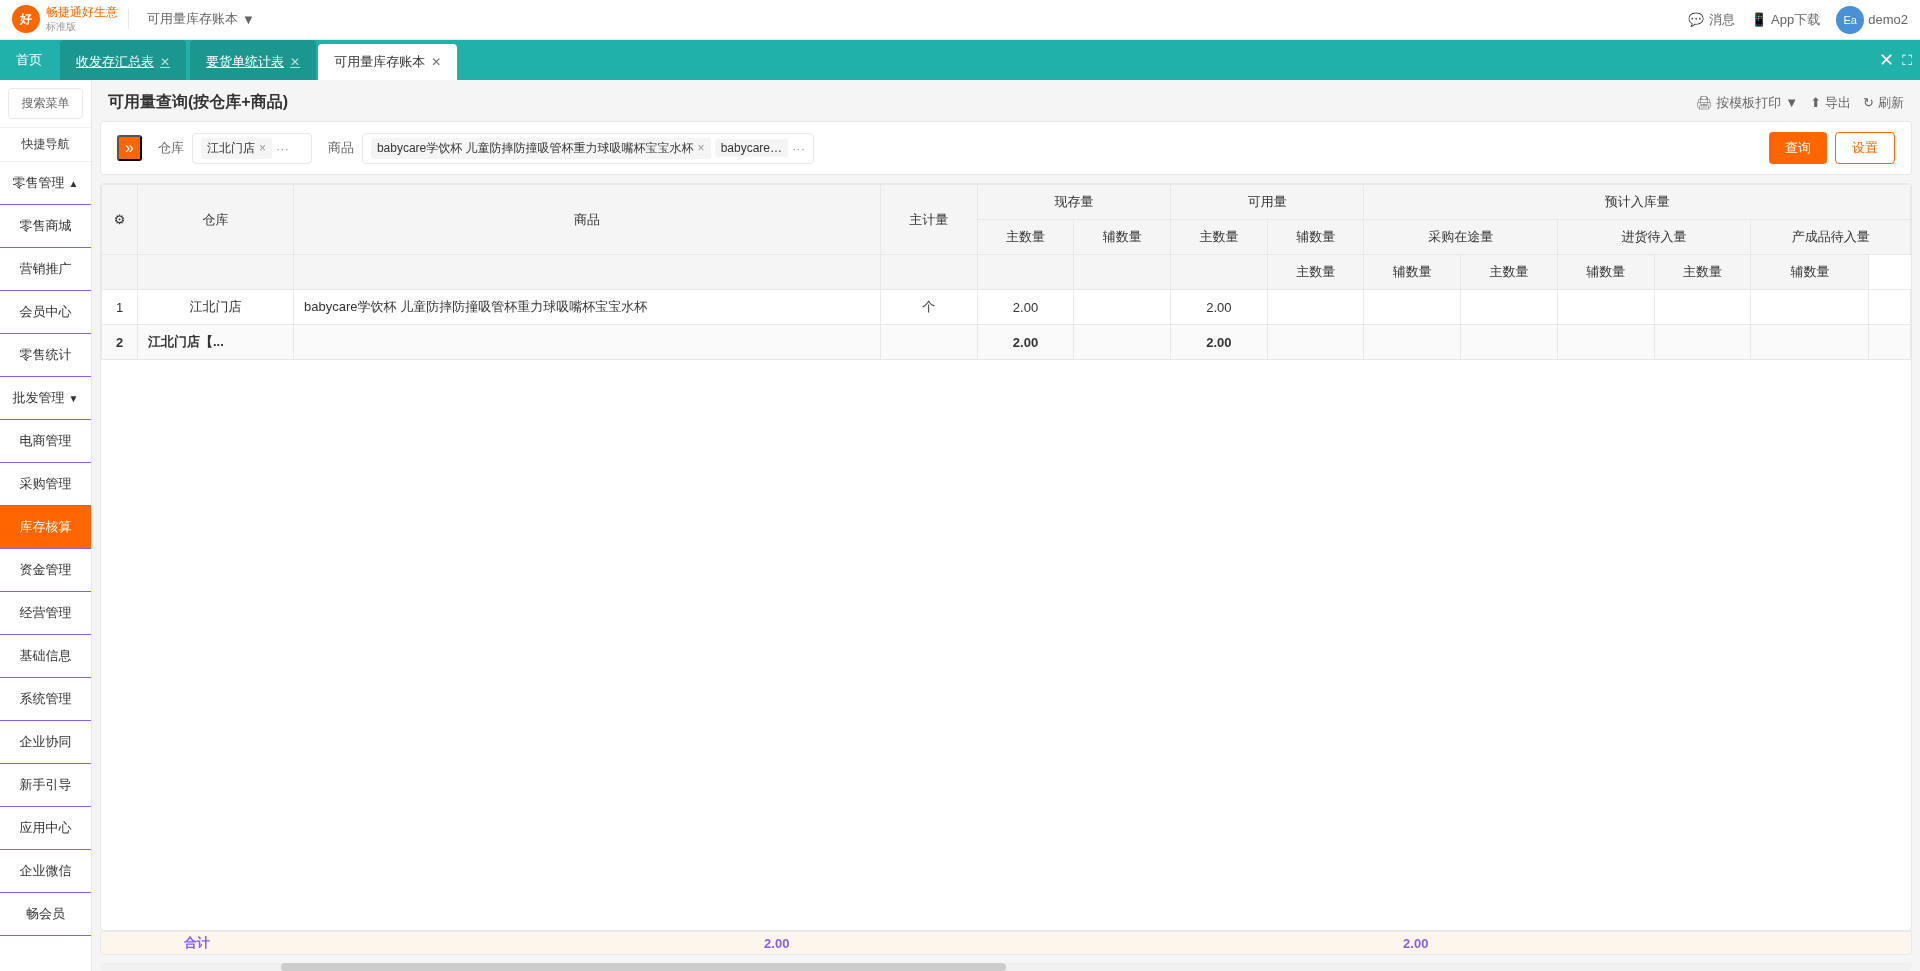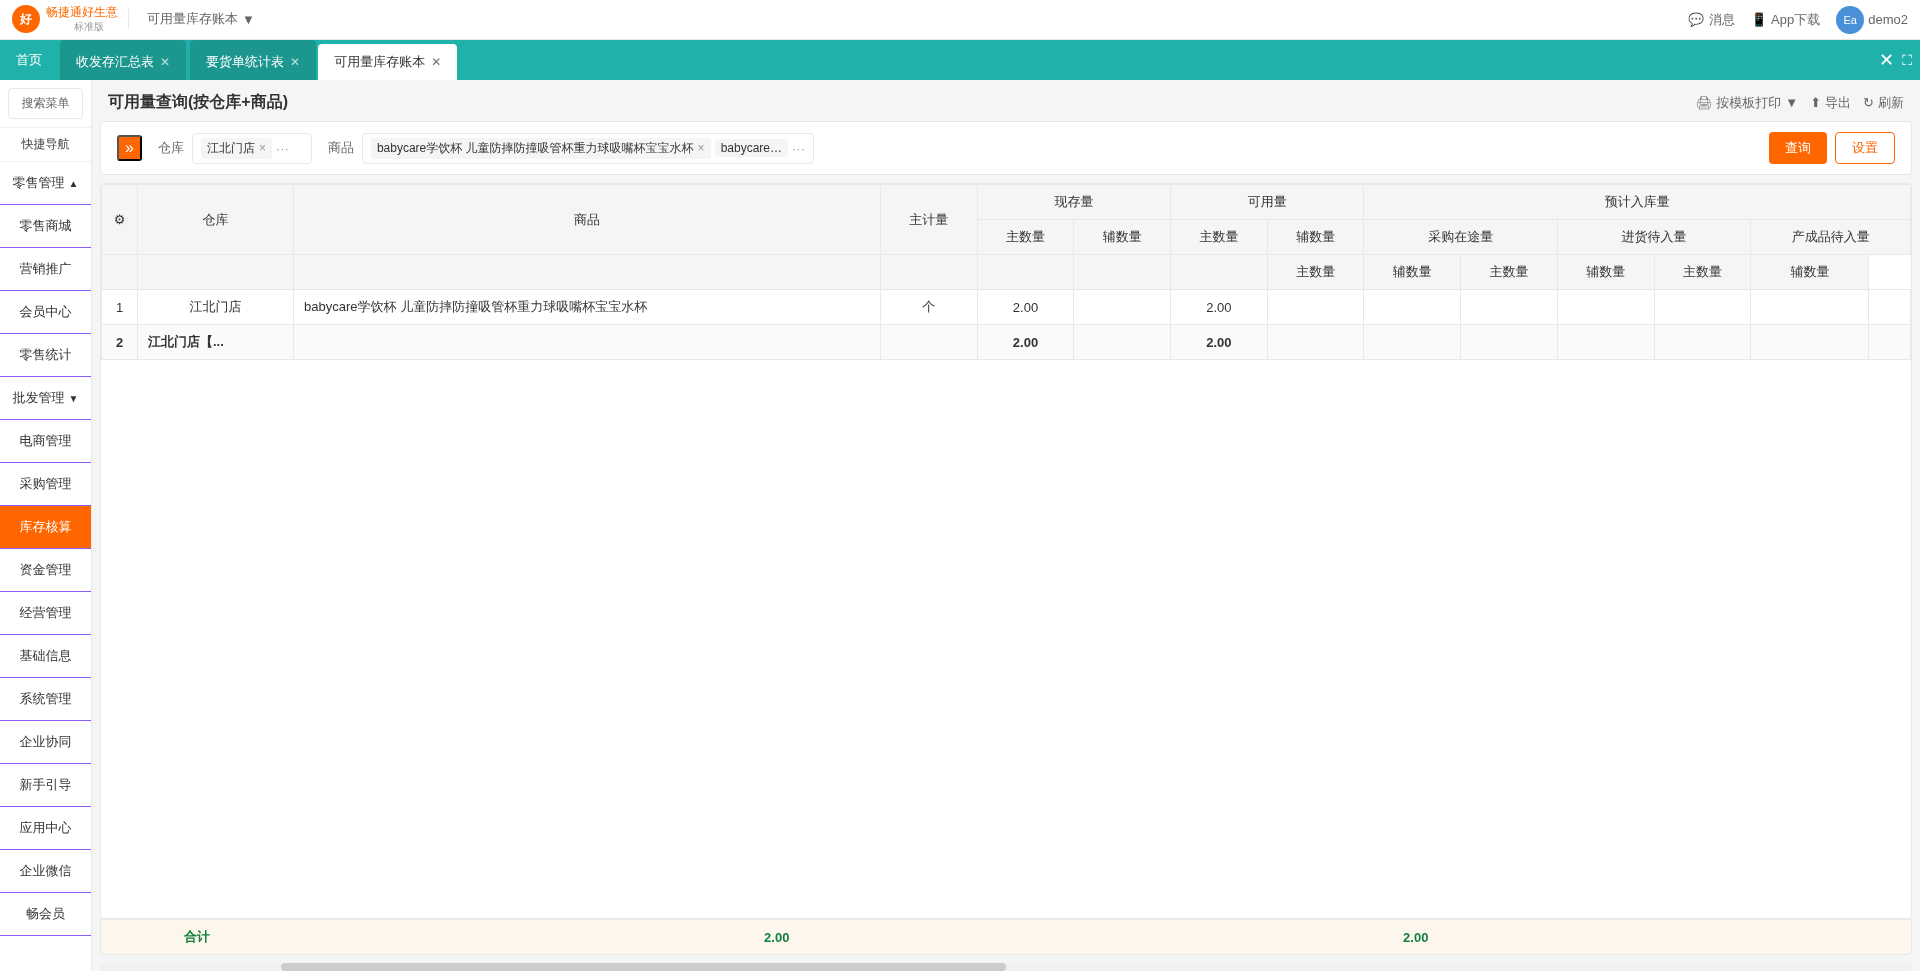--- a/index.html
+++ b/index.html
@@ -13,21 +13,21 @@
       align-items: center;
       padding: 0 12px;
       border-bottom: 1px solid #e8e8e8;
       justify-content: space-between;
       flex-shrink: 0;
     }
     .top-bar-left { display: flex; align-items: center; gap: 10px; }
     .logo-area { display: flex; align-items: center; gap: 6px; }
     .logo-icon { width: 28px; height: 28px; background: #ff6600; border-radius: 50%; display: flex; align-items: center; justify-content: center; color: white; font-size: 12px; font-weight: bold; }
     .logo-text { font-size: 12px; color: #ff6600; line-height: 1.2; }
-    .logo-sub { font-size: 10px; color: #999; margin-left: 28px; }
+    .logo-sub { font-size: 10px; color: #999; }
     .top-divider { width: 1px; height: 20px; background: #e8e8e8; }
     .industry-selector { display: flex; align-items: center; gap: 4px; padding: 4px 8px; cursor: pointer; color: #666; font-size: 13px; }
     .top-bar-right { display: flex; align-items: center; gap: 16px; }
     .top-action { display: flex; align-items: center; gap: 4px; color: #666; font-size: 13px; cursor: pointer; }
     .user-avatar { width: 28px; height: 28px; border-radius: 50%; background: #4a90d9; display: flex; align-items: center; justify-content: center; color: white; font-size: 11px; }
 
     
     .tab-bar {
       height: 40px;
       background: #20b2aa;
@@ -58,20 +58,21 @@
       margin-top: 4px;
       height: 36px;
     }
     .tab-item.inactive {
       background: rgba(0,0,0,0.15);
       color: white;
       margin: 0 2px;
       border-radius: 4px 4px 0 0;
       margin-top: 4px;
       height: 44px;
+      text-decoration: underline;
     }
     .tab-close { font-size: 12px; opacity: 0.7; cursor: pointer; }
     .tab-bar-actions { margin-left: auto; display: flex; align-items: center; gap: 8px; padding-right: 8px; color: white; font-size: 16px; }
 
     
     .main-layout { display: flex; flex: 1; overflow: hidden; }
 
     
     .sidebar {
       width: 92px;
@@ -217,26 +218,26 @@
       text-align: center;
       color: #333;
     }
     tbody tr.subtotal-row { background: #fafafa; font-weight: bold; }
     .settings-icon-th { width: 36px; text-align: center; }
 
     
     .table-footer {
       background: #fdf6ec;
       border-top: 2px solid #e8e8e8;
-      padding: 8px 16px;
+      padding: 2px 16px;
       display: flex;
       align-items: center;
       font-size: 13px;
       font-weight: bold;
-      color: #15803d;
+      color: #8b5cf6;
       flex-shrink: 0;
       margin: 0 8px 8px;
       border: 1px solid #e8e8e8;
       border-radius: 0 0 4px 4px;
     }
     .footer-label { width: 160px; text-align: center; }
 
     
     .table-scrollbar {
       height: 8px;

